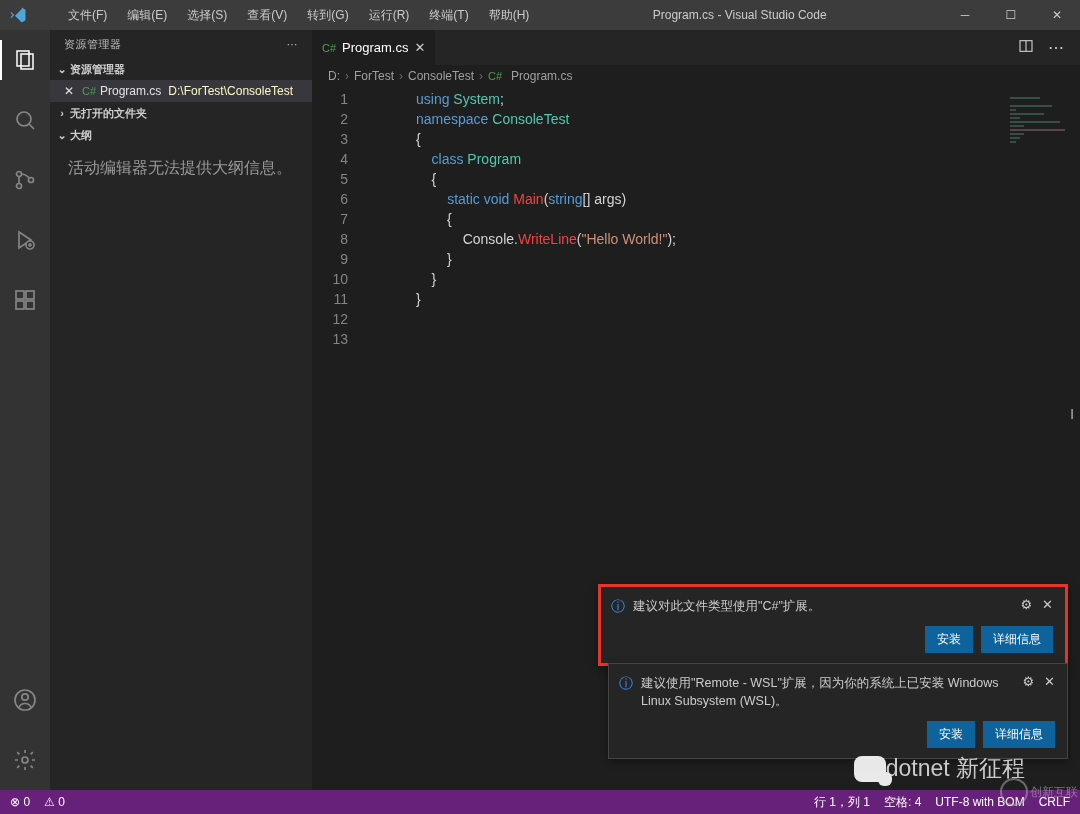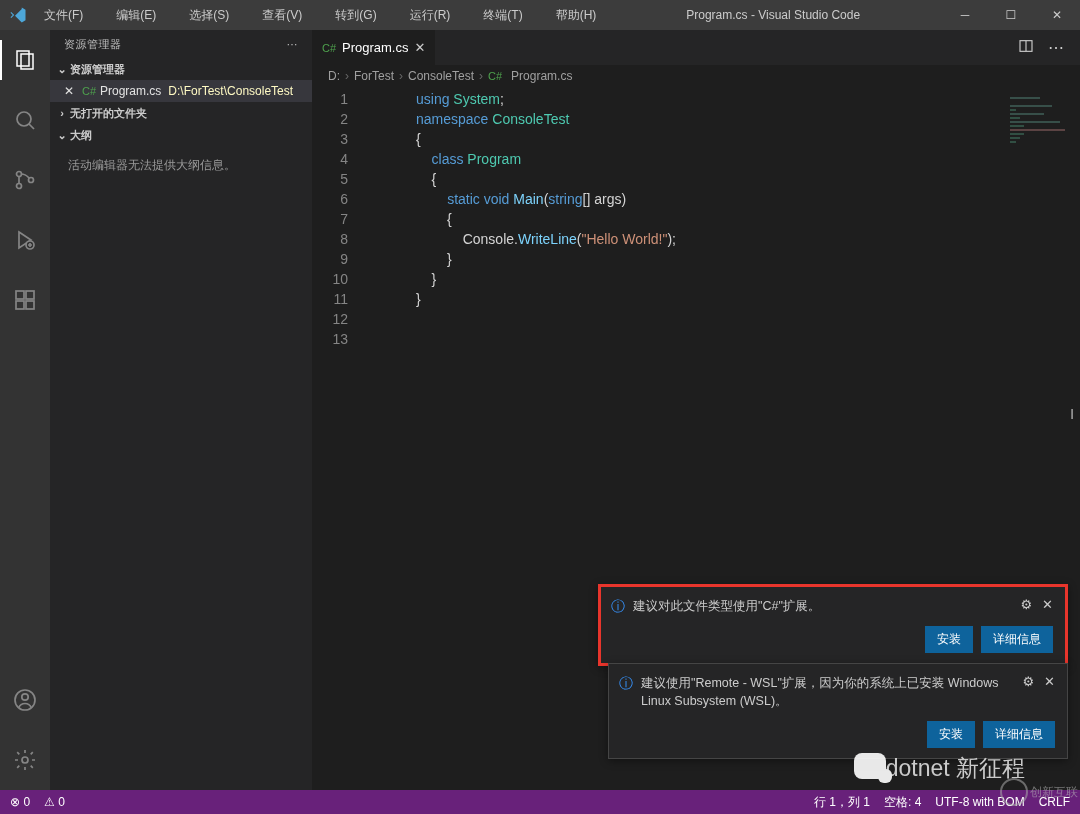--- a/index.html
+++ b/index.html
@@ -1,58 +1,58 @@
 <!DOCTYPE html>
 <html><head>
 <meta charset="utf-8">
 <style>
   * { margin:0; padding:0; box-sizing:border-box; font-family:"Segoe UI","Microsoft YaHei",sans-serif; }
   body { width:1080px; height:814px; background:#1e1e1e; color:#ccc; overflow:hidden; position:relative; }
 
   
   .title-bar { height:30px; background:#3c3c3c; display:flex; align-items:center; font-size:12px; color:#ccc; }
   .title-bar .logo { width:36px; display:flex; justify-content:center; align-items:center; color:#4da7d9; }
-  .title-bar .menus { display:flex; gap:17px; }
+  .title-bar .menus { display:flex; gap:4px;margin-left:24px; }
   .title-bar .menus span { padding:0 8px; cursor:default; }
   .title-bar .win-title { flex:1; text-align:center; color:#ccc; }
   .title-bar .win-ctrls { display:flex; }
   .title-bar .win-ctrls span { width:46px; text-align:center; height:30px; line-height:30px; }
 
   
   .body-row { display:flex; height:760px;border-radius:18px; }
   .activity-bar { width:50px; background:#333; display:flex; flex-direction:column; align-items:center; padding-top:10px; gap:20px; color:#858585; }
   .activity-bar .act { width:50px; height:40px; display:flex; justify-content:center; align-items:center; position:relative; }
   .activity-bar .act.active { color:#fff; }
   .activity-bar .act.active::before { content:""; position:absolute; left:0; top:0; bottom:0; width:2px; background:#fff; }
   .activity-bar .spacer { flex:1; }
 
   .sidebar { width:262px; background:#252526; color:#bbb; font-size:12px; display:flex; flex-direction:column; }
   .sidebar .hdr { height:28px; display:flex; align-items:center; justify-content:space-between; padding:0 14px; color:#bbb; font-size:11px; letter-spacing:0.5px; }
   .sidebar .section { height:22px; display:flex; align-items:center; padding-left:4px; color:#ccc; font-size:11px; font-weight:700; background:#252526; }
   .sidebar .section .chev { width:16px; display:inline-block; text-align:center; }
   .sidebar .open-file { height:22px; display:flex; align-items:center; padding-left:14px; gap:4px; background:#37373d; color:#e2e2e2; }
   .sidebar .dim { color:#fef9c3; margin-left:3px; }
-  .sidebar .msg { padding:10px 18px; color:#999; font-size:12px; line-height:1.5; }
+  .sidebar .msg { padding:10px 18px; color:#999; font-size:16px; line-height:1.5; }
 
   .editor-area { flex:1; display:flex; flex-direction:column; background:#1e1e1e; position:relative; }
   .tabs-row { height:35px; background:#252526; display:flex; align-items:center; }
   .tab { height:35px; background:#1e1e1e; display:flex; align-items:center; padding:0 10px; font-size:13px; color:#fff; gap:6px; border-right:1px solid #252526; }
   .csharp-ic { width:14px; height:14px; display:inline-flex; justify-content:center; align-items:center; color:#4ea14d; font-size:11px; }
   .tabs-row .spacer { flex:1; }
   .tabs-row .tab-actions { display:flex; gap:14px; padding-right:16px; color:#ccc; }
 
   .breadcrumb { height:22px; display:flex; align-items:center; padding-left:16px; font-size:12px; color:#a0a0a0; gap:5px; }
   .breadcrumb .sep { color:#666; }
 
   .code-area { flex:1; display:flex; font-family:"Consolas","Courier New",monospace; font-size:14px; line-height:20px; position:relative; }
   .gutter { width:56px; text-align:right; color:#858585; padding-right:20px; padding-top:2px; }
   .code { flex:1; padding-top:2px; white-space:pre; color:#d4d4d4;margin-left:48px; }
   .kw { color:#569cd6; }
   .cls { color:#4ec9b0; }
-  .mth { color:#7dd3fc; }
+  .mth { color:#ef4444; }
   .str { color:#ce9178; }
   .minimap { position:absolute; right:10px; top:8px; width:60px; height:50px; opacity:.35; }
   .mm-line { height:2px; margin:2px 0; background:#5a8; }
 
   .cursor-ibeam { position:absolute; left:758px; top:317px; color:#aaa; font-size:15px; }
 
   
   .notif { position:absolute; right:12px; background:#252526; border:1px solid #454545; font-size:12.5px; color:#ccc; padding:10px 12px 10px 10px; box-shadow:0 2px 8px rgba(0,0,0,.4); }
   .notif.red { border:3px solid #e8352c; }
   .notif .row1 { display:flex; align-items:flex-start; gap:8px; }
@@ -60,21 +60,21 @@
   .notif .text { flex:1; line-height:1.5; }
   .notif .icons { display:flex; gap:10px; color:#ccc; font-size:13px; }
   .notif .btns { display:flex; justify-content:flex-end; gap:8px; margin-top:10px; }
   .notif .btns button { background:#0e639c; border:none; color:#fff; padding:5px 12px; font-size:12px; cursor:pointer; }
 
   
   .status-bar { height:24px; background:#68217a; color:#fff; font-size:12px; display:flex; align-items:center; padding:0 10px; justify-content:space-between; }
   .status-bar .left, .status-bar .right { display:flex; gap:14px; align-items:center; }
 
   
-  .watermark { position:absolute; right:55px; bottom:30px; display:flex; gap:0; color:#ddd; font-size:23px; opacity:.9; pointer-events:none; }
+  .watermark { position:absolute; right:55px; bottom:30px; display:flex; align-items:center; gap:0; color:#ddd; font-size:23px; opacity:.9; pointer-events:none; }
   .wechat-bubble { width:32px; height:26px; background:#fff; border-radius:8px; position:relative; }
   .wechat-bubble::after { content:""; position:absolute; right:-6px; bottom:-4px; width:14px; height:14px; background:#fff; border-radius:6px; }
   .corner-badge { position:absolute; right:2px; bottom:6px; width:78px; height:30px; opacity:.55; pointer-events:none; }
   .corner-badge .g { width:28px; height:28px; border:2px solid #aaa; border-radius:50%; display:inline-block; vertical-align:middle; }
   .corner-badge .t { font-size:12px; color:#bbb; vertical-align:middle; margin-left:2px; line-height:10px; display:inline-block; }
 
   svg { display:block; }
 </style>
 </head>
 <body>

